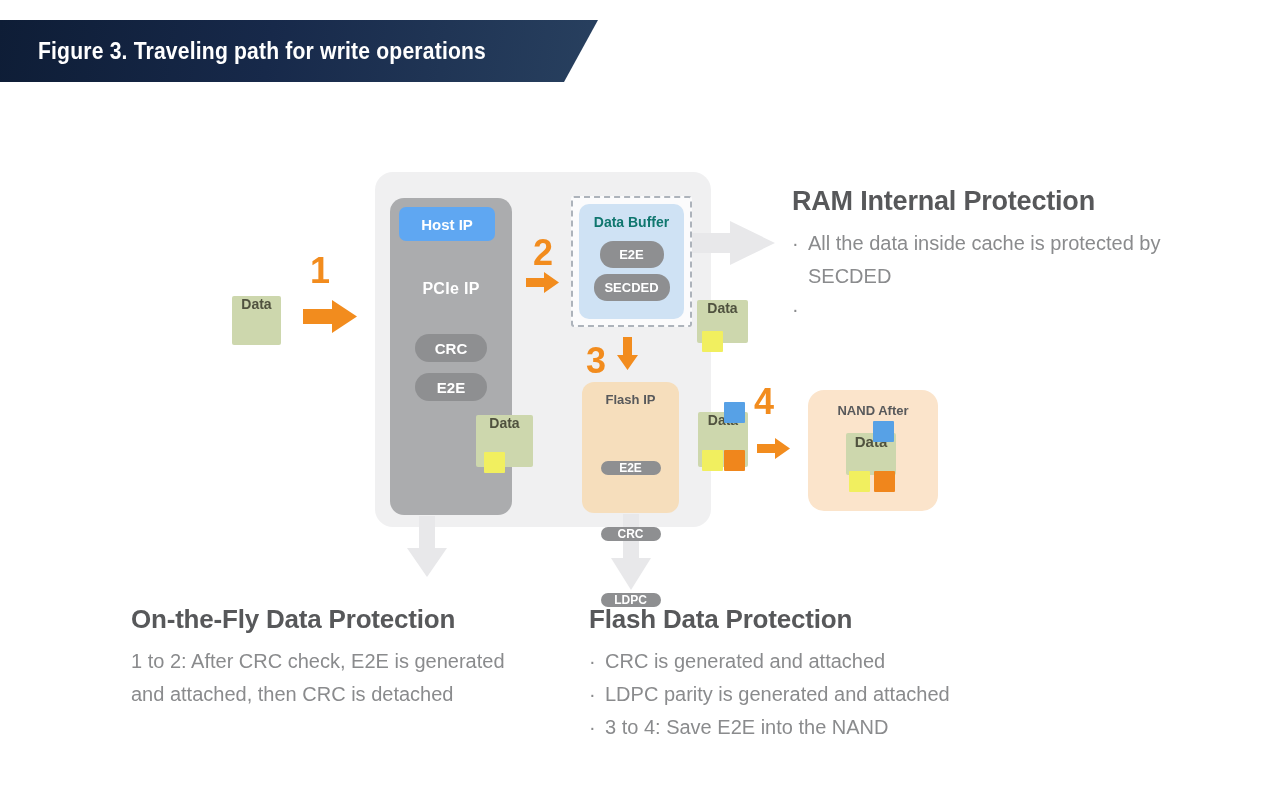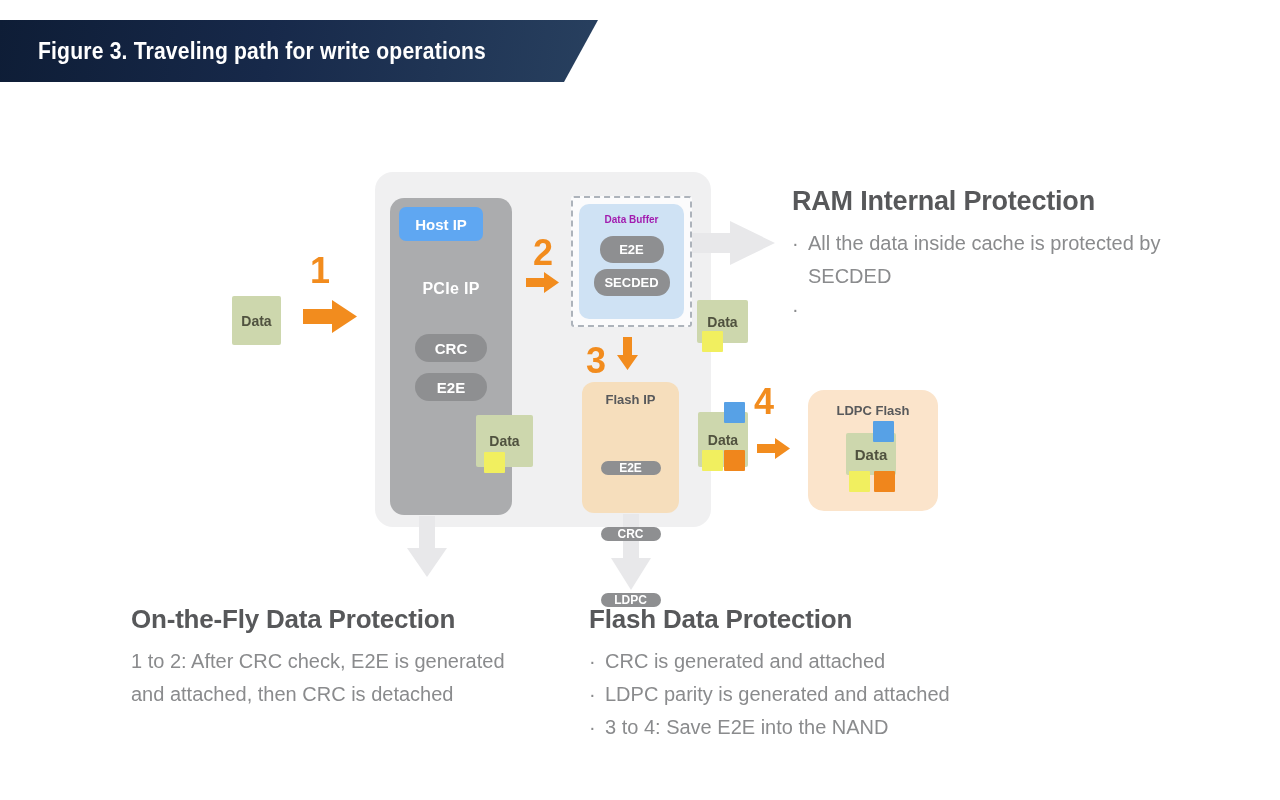--- a/index.html
+++ b/index.html
@@ -29,21 +29,21 @@
 
   .garrow { position:absolute; z-index:2; }
   .garrow polygon { fill:#e8e8ea; }
 
   
   .pcie {
     position:absolute; left:390px; top:198px; width:122px; height:317px;
     background:#abacae; border-radius:14px; z-index:3;
   }
   .hostip {
-    position:absolute; left:9px; top:9px; width:84px; height:34px;
+    position:absolute; left:9px; top:9px; width:96px; height:34px;
     background:#5fa7f2; border-radius:7px;
     display:flex; align-items:center; justify-content:center;
     color:#ffffff; font-size:15px; font-weight:bold;
   }
   .pcie-label {
     position:absolute; left:0; top:82px; width:100%; text-align:center;
     color:#ffffff; font-size:16px; font-weight:bold; letter-spacing:0.3px;
   }
   .pill {
     background:#8e8f91; color:#ffffff; font-weight:bold;
@@ -56,21 +56,21 @@
   
   .buffer {
     position:absolute; left:571px; top:196px; width:121px; height:131px;
     border:2px dashed #adb3bb; background:#fbfbfc; border-radius:3px; z-index:3;
   }
   .buffer-inner {
     position:absolute; left:6px; top:6px; right:6px; bottom:6px;
     background:#cfe2f4; border-radius:10px;
     display:flex; flex-direction:column; align-items:center;
   }
-  .buffer-label { margin-top:10px; font-size:10px; font-weight:bold; color:#a21caf; }
+  .buffer-label { margin-top:10px; font-size:14px; font-weight:bold; color:#0f766e; }
   .buffer-inner .pill { border-radius:13px; font-size:13px; height:27px; }
   .buffer-inner .pill.p0 { width:64px; margin-top:11px; }
   .buffer-inner .pill.p1 { width:76px; margin-top:6px; }
 
   
   .flaship {
     position:absolute; left:582px; top:382px; width:97px; height:131px;
     background:#f6debc; border-radius:12px; z-index:3;
     display:flex; flex-direction:column; align-items:center;gap:44px;
   }
@@ -82,21 +82,21 @@
   
   .nand {
     position:absolute; left:808px; top:390px; width:130px; height:121px;
     background:#fbe4cb; border-radius:16px; z-index:3;
   }
   .nand-label { margin-top:13px; text-align:center; font-size:13px; font-weight:bold; color:#58595b; }
 
   
   .note {
     position:absolute; background:#cdd7ad; z-index:4; border-radius:2px;
-    display:flex; align-items:center; justify-content:center;
+    display:flex; justify-content:center;
     color:#50523f; font-size:14px; font-weight:bold;
   }
   .note .sq { position:absolute; width:21px; height:21px; border-radius:1px; }
   .sq.yellow { background:#f1ef5f; }
   .sq.blue   { background:#57a1e6; }
   .sq.orange { background:#f0861c; }
   .note-left { left:232px; top:296px; width:49px; height:49px; }
   .note-mid  { left:476px; top:415px; width:57px; height:52px; }
   .note-mid  .sq.yellow { left:8px; bottom:-6px; }
   .note-r1   { left:697px; top:300px; width:51px; height:43px; }
@@ -179,21 +179,21 @@
   </div>
 
   <div class="flaship">
     <div class="flaship-label">Flash IP</div>
     <div class="pill p0">E2E</div>
     <div class="pill p1">CRC</div>
     <div class="pill p2">LDPC</div>
   </div>
 
   <div class="nand">
-    <div class="nand-label">LDPC Flash</div>
+    <div class="nand-label">NAND After</div>
     <div class="note note-nand">
       <span class="sq blue"></span>
       <span class="sq yellow"></span>
       <span class="sq orange"></span>
       <span>Data</span>
     </div>
   </div>
 
   <div class="note note-left">
     <span>Data</span>

